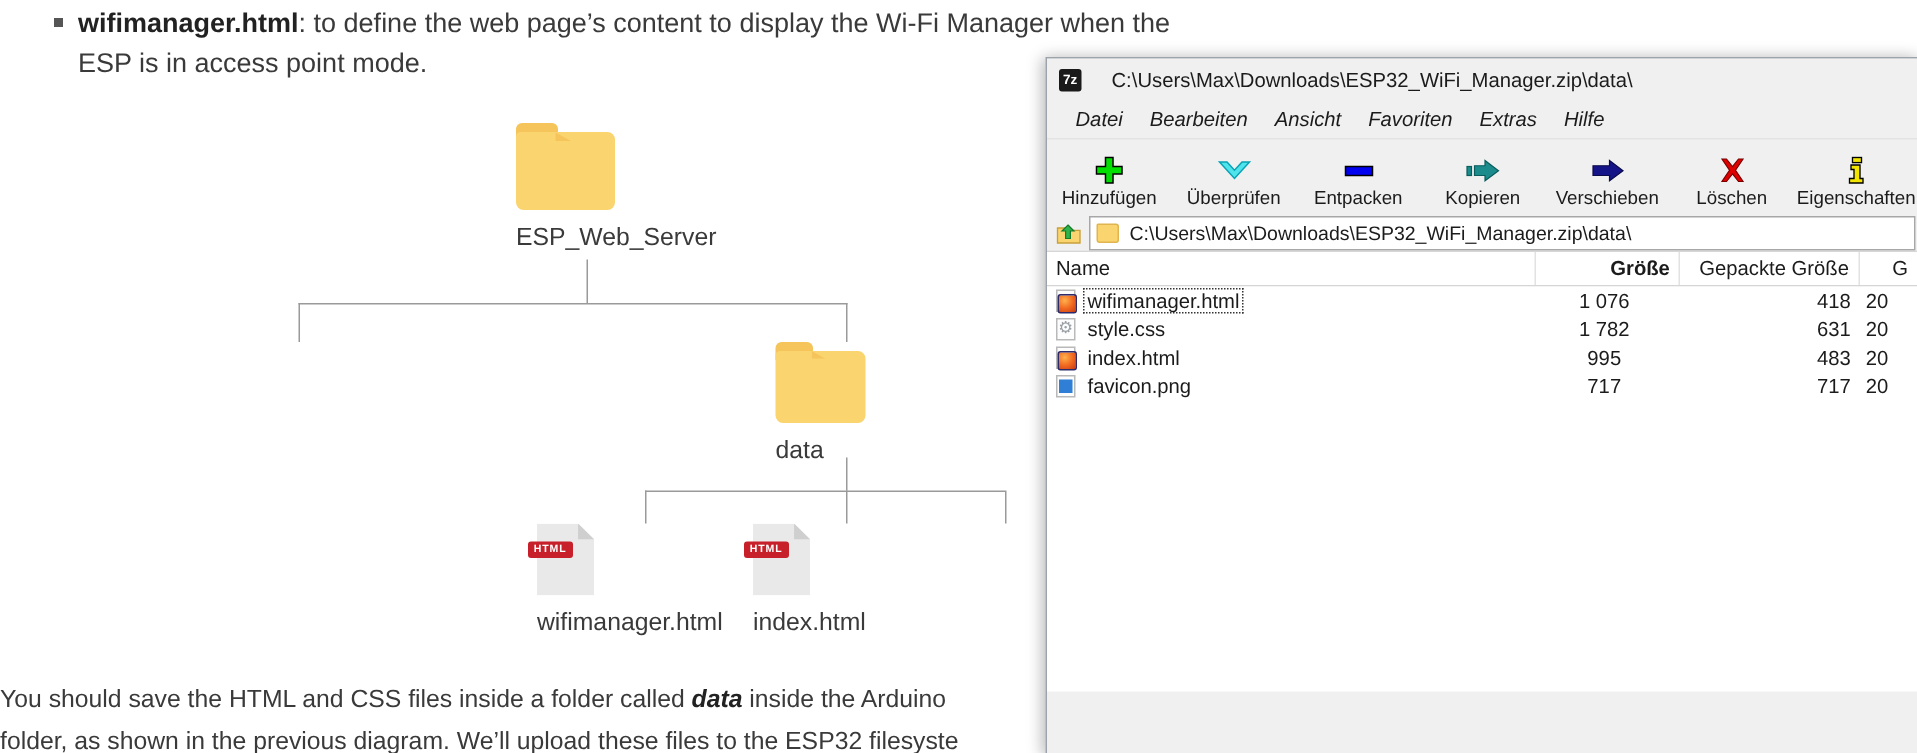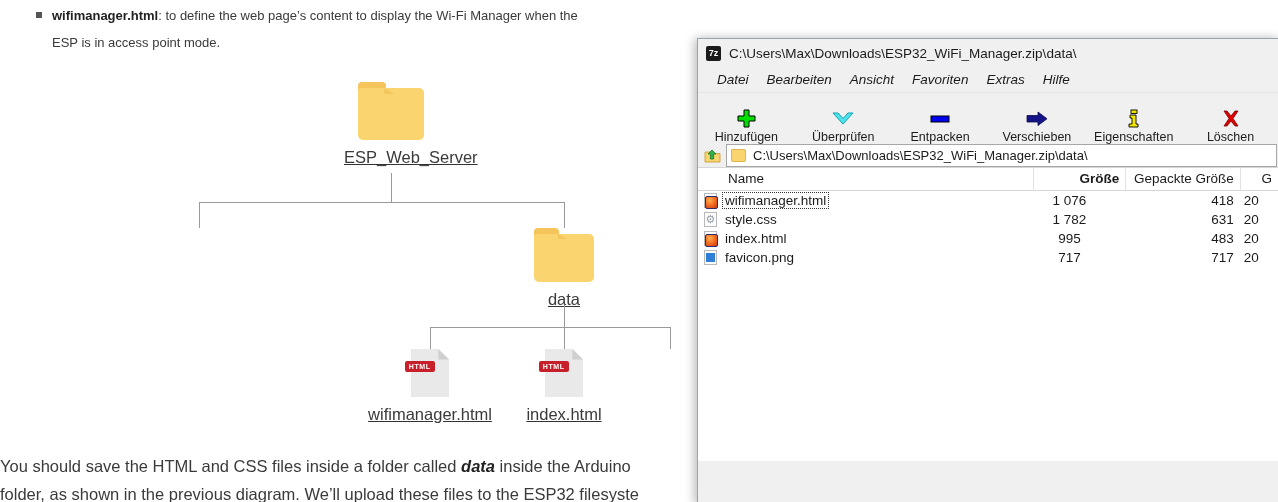--- a/index.html
+++ b/index.html
@@ -8,39 +8,39 @@
     background:#ffffff;
     font-family:"Liberation Sans", sans-serif;
     color:#333333;
   }
 
   
   .article{position:absolute;inset:0;}
 
   .bullet-para{
     position:absolute;left:36px;top:2px;width:780px;
-    font-size:13px;line-height:27px;color:#3a3a3a;
+    font-size:18px;line-height:27px;color:#3a3a3a;
   }
   .bullet-dot{
     display:inline-block;width:6px;height:6px;background:#555;
     vertical-align:middle;margin-right:10px;margin-bottom:3px;
   }
   .bullet-para .mono-bold{font-weight:bold;color:#222;}
   .bullet-line2{display:block;margin-left:16px;}
 
   .bottom-para{
     position:absolute;left:0px;top:452px;width:720px;
     font-size:16.5px;line-height:28px;color:#3a3a3a;
   }
   .bottom-para i{font-weight:bold;font-style:italic;color:#222;}
 
   
   .diagram{position:absolute;left:0;top:60px;width:720px;height:380px;}
 
-  .node{position:absolute;text-align:center;text-decoration:underline;}
+  .node{position:absolute;}
   .node .label{
     font-size:16.5px;color:#3a3a3a;white-space:nowrap;margin-top:4px;
     font-family:"Liberation Sans", sans-serif;
   }
 
   
   .folder{position:relative;display:inline-block;}
   .folder .tab{
     position:absolute;left:0;top:0;width:42%;height:22%;
     background:#f5c45a;border-radius:4px 4px 0 0;
@@ -90,38 +90,38 @@
   
   .sevenzip{
     position:absolute;left:697px;top:38px;width:581px;height:464px;
     background:#f0f0f0;
     border:1px solid #9ca3ab;
     box-shadow:-3px 0 10px rgba(0,0,0,.18), 0 2px 10px rgba(0,0,0,.15);
     font-family:"Liberation Sans", sans-serif;
     overflow:hidden;
   }
   .titlebar{
-    height:28px;display:flex;align-items:center;gap:8px;padding:0 8px;
+    height:28px;display:flex;align-items:center;gap:20px;padding:0 8px;
     background:#f0f0f0;
   }
   .icon7z{
     width:15px;height:15px;background:#1a1a1a;border-radius:2px;
     color:#fff;font-size:9px;font-weight:bold;line-height:15px;text-align:center;
     font-family:"Liberation Sans", sans-serif;flex:none;
   }
   .title-text{font-size:13.5px;color:#1b1b1b;white-space:nowrap;}
 
   .menubar{
     height:25px;display:flex;align-items:center;gap:0px;padding:0 10px;
     background:#f0f0f0;font-size:13.5px;color:#1b1b1b;
   }
   .menubar span{padding:2px 9px;cursor:default;font-style:italic;}
 
   .toolbar{
-    height:48px;display:flex;align-items:flex-end;
+    height:48px;display:flex;align-items:center;
     background:#f0f0f0;border-top:1px solid #e3e3e3;
     padding-top:3px;
   }
   .tbtn{
     flex:1;display:flex;flex-direction:column;align-items:center;
     gap:2px;cursor:default;padding-top:2px;
   }
   .tbtn .tlabel{font-size:12.5px;color:#1b1b1b;white-space:nowrap;}
   .tbtn .ticon{height:20px;display:flex;align-items:center;justify-content:center;}
 
@@ -144,21 +144,21 @@
 
   .listhead{
     height:22px;display:flex;align-items:center;background:#ffffff;
     border-top:1px solid #d6d6d6;border-bottom:1px solid #d6d6d6;
     font-size:13.5px;color:#1b1b1b;
   }
   .listhead .col{
     height:22px;line-height:22px;box-sizing:border-box;
     border-right:1px solid #e2e2e2;padding:0 6px;white-space:nowrap;overflow:hidden;
   }
-  .col-name{width:334px;margin-left:24px;}
+  .col-name{width:334px;}
   .col-size{width:98px;text-align:right;font-weight:bold;}
   .col-psize{width:122px;text-align:right;}
   .col-mod{width:40px;text-align:right;border-right:none;}
 
   .listbody{background:#ffffff;height:270px;}
   .row{display:flex;align-items:center;height:19px;font-size:13.5px;color:#1b1b1b;}
   .row .c-name{
     width:334px;display:flex;align-items:center;gap:6px;padding-left:6px;
     box-sizing:border-box;
   }
@@ -287,47 +287,56 @@
 
     <div class="tbtn">
       <div class="ticon">
         <svg width="22" height="19" viewBox="0 0 22 19">
           <rect x="2" y="7" width="18" height="6" fill="#0000f0" stroke="#000" stroke-width="1"></rect>
         </svg>
       </div>
       <div class="tlabel">Entpacken</div>
     </div>
 
+    <div class="tbtn">
+      <div class="ticon">
+        <svg width="24" height="19" viewBox="0 0 24 19">
+          <rect x="1" y="7" width="3" height="6" fill="#1b8b8b" stroke="#0b5d5d" stroke-width="0.8"></rect>
+          <path d="M6 6.5 H13 V3 L22 9.8 L13 16.5 V13 H6 Z" fill="#1b8b8b" stroke="#0b5d5d" stroke-width="0.8"></path>
+        </svg>
+      </div>
+      <div class="tlabel">Kopieren</div>
+    </div>
 
     <div class="tbtn">
       <div class="ticon">
         <svg width="24" height="19" viewBox="0 0 24 19">
           <path d="M2 6.5 H13 V3 L22 9.8 L13 16.5 V13 H2 Z" fill="#141488" stroke="#0a0a4a" stroke-width="0.8"></path>
         </svg>
       </div>
       <div class="tlabel">Verschieben</div>
+    </div>
+
+    <div class="tbtn">
+      <div class="ticon">
+        <svg width="20" height="19" viewBox="0 0 20 19">
+          <path d="M3 2 L6 2 L10 7 L14 2 L17 2 L12 9.5 L17 17 L14 17 L10 12 L6 17 L3 17 L8 9.5 Z" fill="#e00000" stroke="#7a0000" stroke-width="0.8"></path>
+        </svg>
+      </div>
+      <div class="tlabel">Löschen</div>
     </div>
 
     <div class="tbtn">
       <div class="ticon">
         <svg width="16" height="19" viewBox="0 0 16 19">
           <rect x="5" y="1" width="6" height="3.4" fill="#f2e600" stroke="#000" stroke-width="0.9"></rect>
           <path d="M4 6 H10 V15 H12 V18 H3 V15 H6 V9 H4 Z" fill="#f2e600" stroke="#000" stroke-width="0.9"></path>
         </svg>
       </div>
       <div class="tlabel">Eigenschaften</div>
-    </div>
-
-    <div class="tbtn">
-      <div class="ticon">
-        <svg width="20" height="19" viewBox="0 0 20 19">
-          <path d="M3 2 L6 2 L10 7 L14 2 L17 2 L12 9.5 L17 17 L14 17 L10 12 L6 17 L3 17 L8 9.5 Z" fill="#e00000" stroke="#7a0000" stroke-width="0.8"></path>
-        </svg>
-      </div>
-      <div class="tlabel">Löschen</div>
     </div>
   </div>
 
   <div class="addressbar">
     <div class="upbtn">
       <svg width="17" height="16" viewBox="0 0 17 16">
         <path d="M1 4 H6 L7.5 5.6 H16 V14 H1 Z" fill="#fad46f" stroke="#c8a03a" stroke-width="0.9"></path>
         <path d="M8 2 L12 6 H9.6 V11 H6.4 V6 H4 Z" fill="#2fb34a" stroke="#157a2c" stroke-width="0.8"></path>
       </svg>
     </div>

